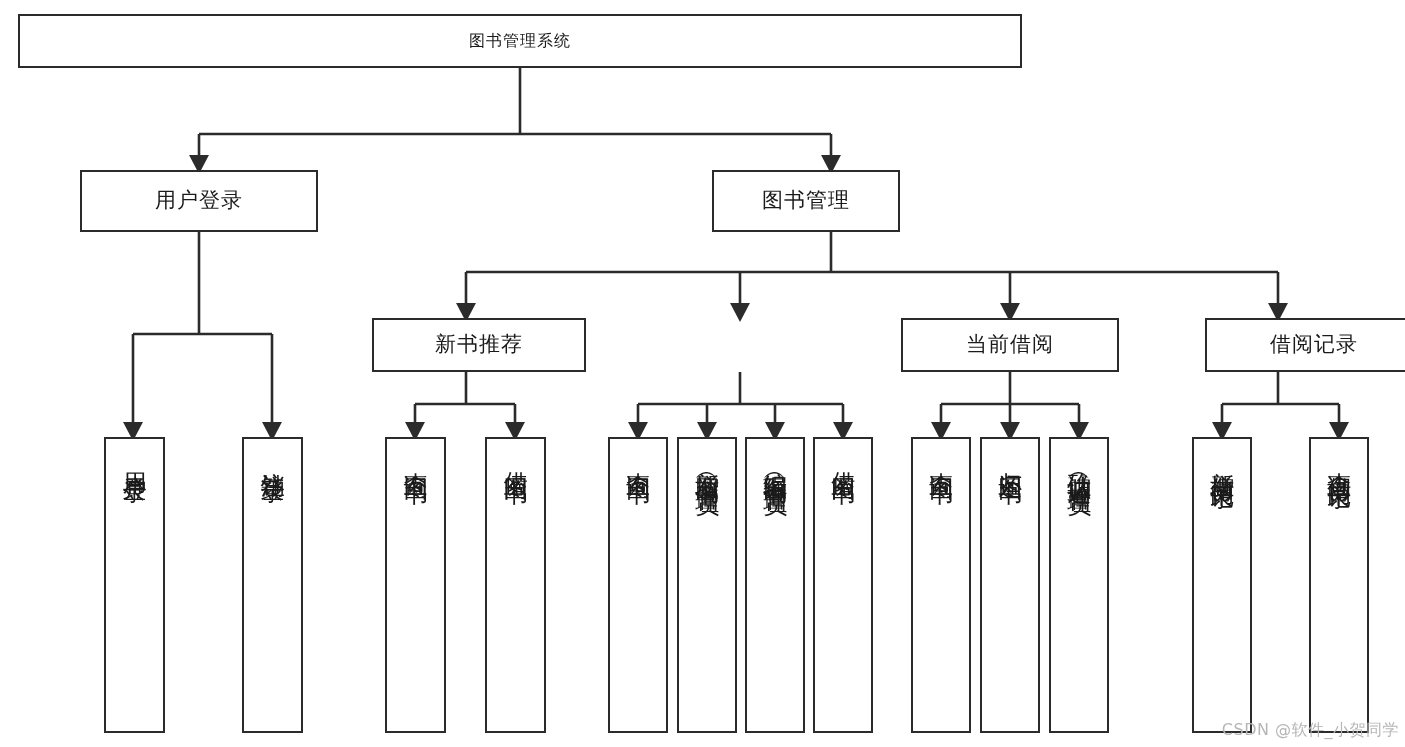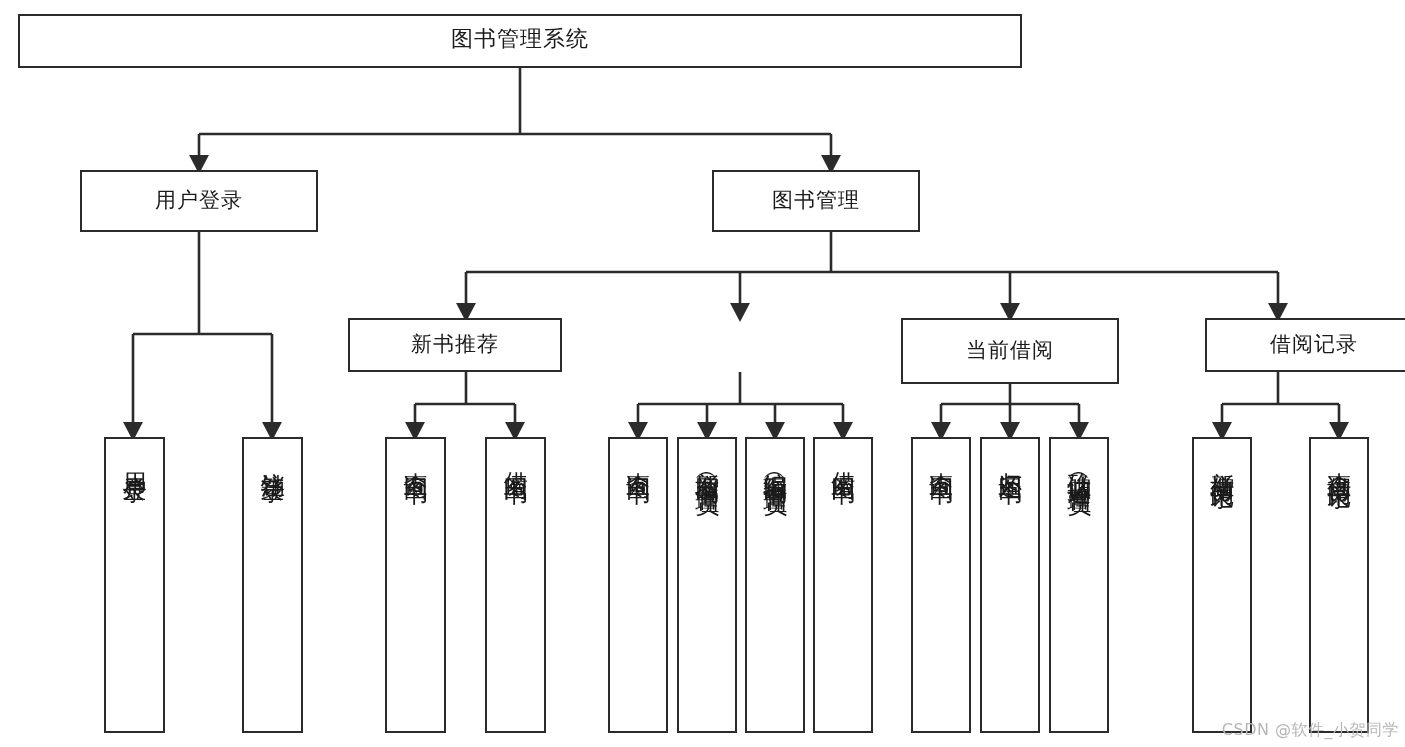--- a/index.html
+++ b/index.html
@@ -52,22 +52,21 @@
   }
   .node.vertical .node-label {
     writing-mode: vertical-rl;
     text-orientation: upright;
     font-size: 24px;
     line-height: 1.18;
     letter-spacing: 3px;
     white-space: nowrap;
   }
   .node.root .node-label {
-    font-size: 22px;
-    font-family: Liberation Mono, monospace;
+    font-size: 16px;
   }
   #watermark {
     position: absolute;
     right: 6px;
     bottom: 6px;
     font-size: 16px;
     color: #b6b6b6;
     letter-spacing: 0.5px;
     white-space: nowrap;
     pointer-events: none;
@@ -128,28 +127,28 @@
     </g>
   </svg>
 
   <div class="node horizontal root" style="left:18px; top:14px; width:1004px; height:54px;">
     <span class="node-label">图书管理系统</span>
   </div>
 
   <div class="node horizontal" style="left:80px; top:170px; width:238px; height:62px;">
     <span class="node-label">用户登录</span>
   </div>
-  <div class="node horizontal" style="left:712px; top:170px; width:208px; height:62px;">
+  <div class="node horizontal" style="left:712px; top:170px; width:188px; height:62px;">
     <span class="node-label">图书管理</span>
   </div>
 
-  <div class="node horizontal" style="left:348px; top:318px; width:214px; height:54px;">
+  <div class="node horizontal" style="left:372px; top:318px; width:214px; height:54px;">
     <span class="node-label">新书推荐</span>
   </div>
-  <div class="node horizontal" style="left:901px; top:318px; width:218px; height:66px;">
+  <div class="node horizontal" style="left:901px; top:318px; width:218px; height:54px;">
     <span class="node-label">当前借阅</span>
   </div>
   <div class="node horizontal" style="left:1205px; top:318px; width:218px; height:54px;">
     <span class="node-label">借阅记录</span>
   </div>
 
   <div class="node vertical" style="left:104px; top:437px; width:61px; height:296px;">
     <span class="node-label">用户登录</span>
   </div>
   <div class="node vertical" style="left:242px; top:437px; width:61px; height:296px;">

